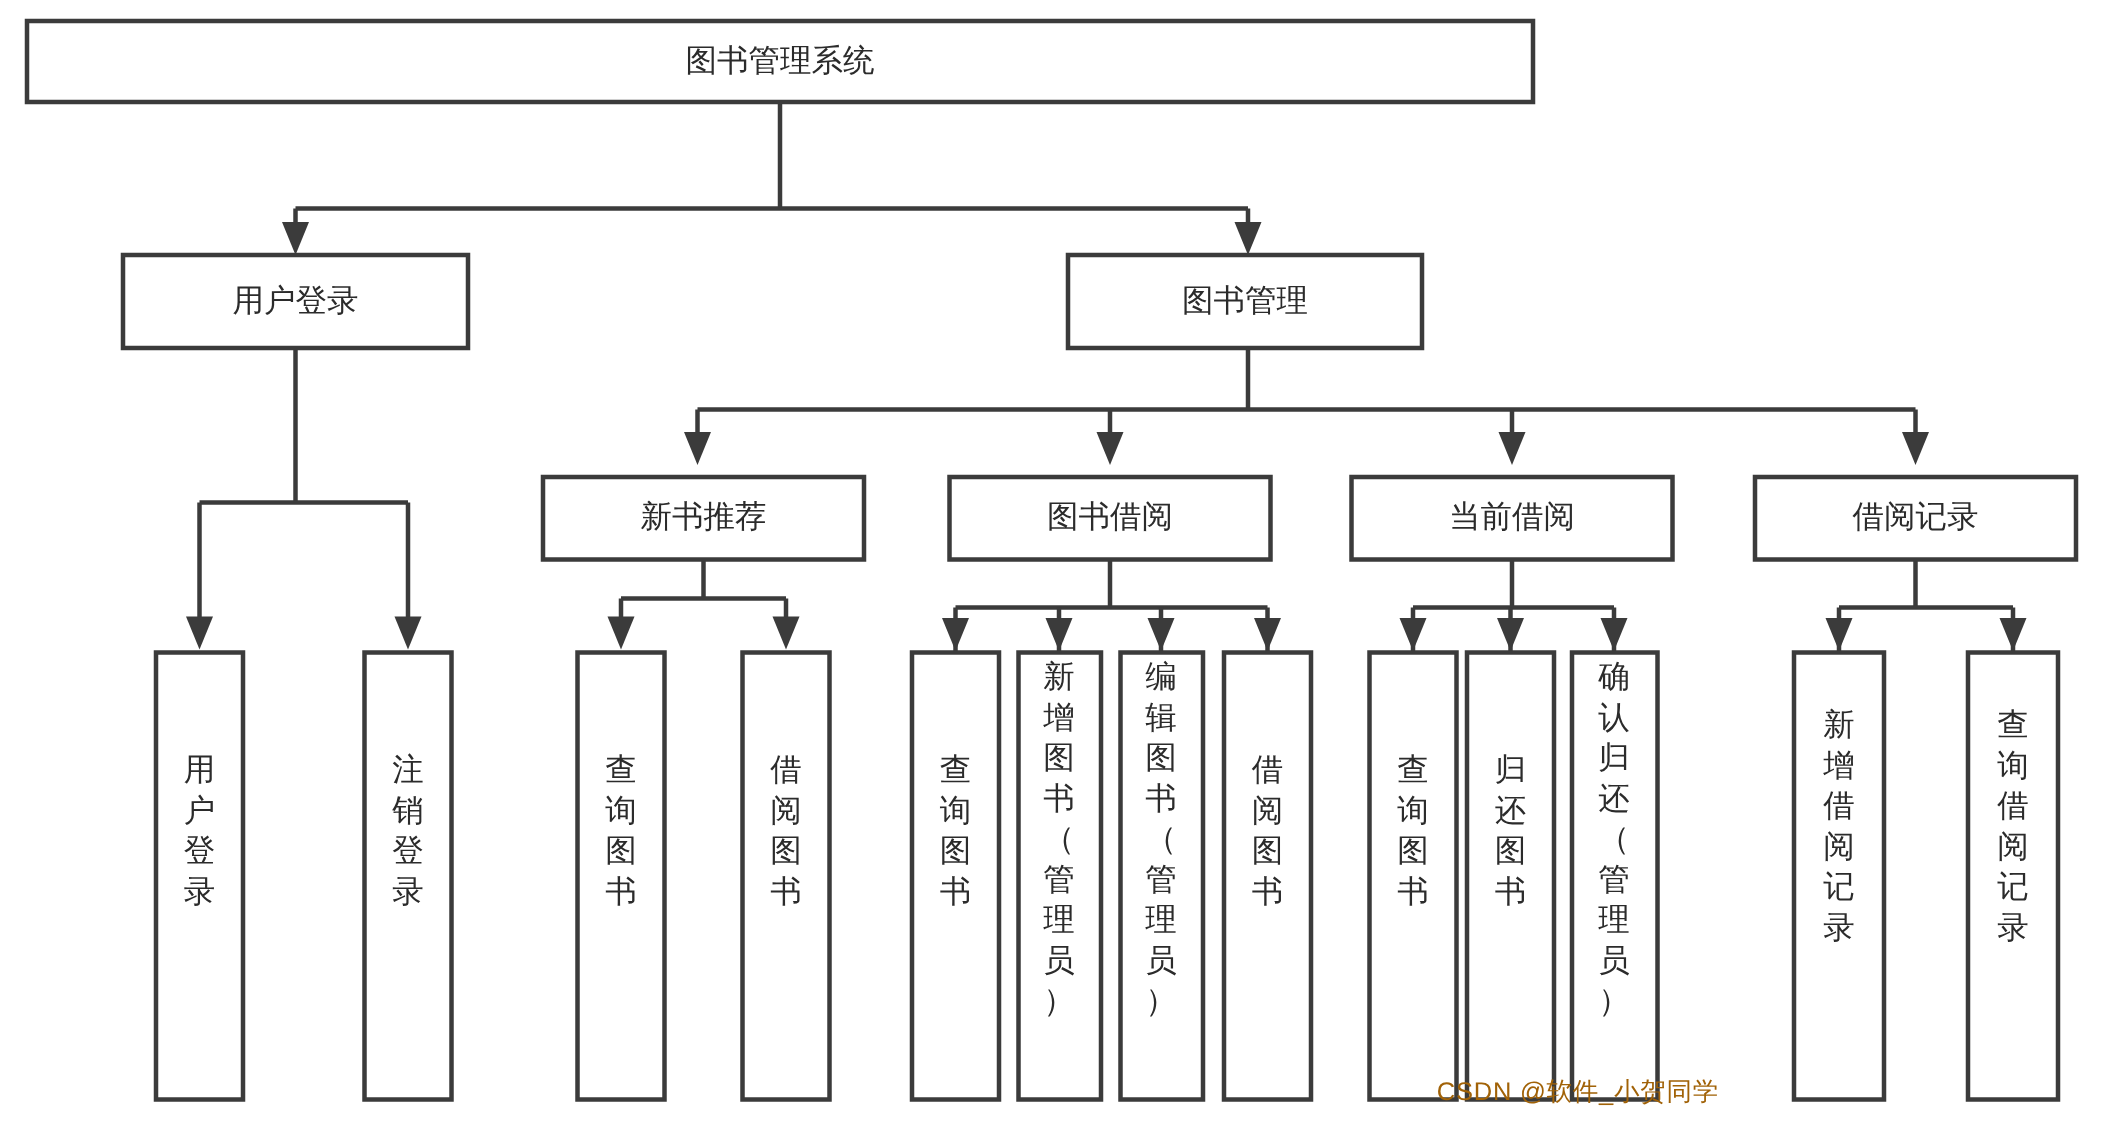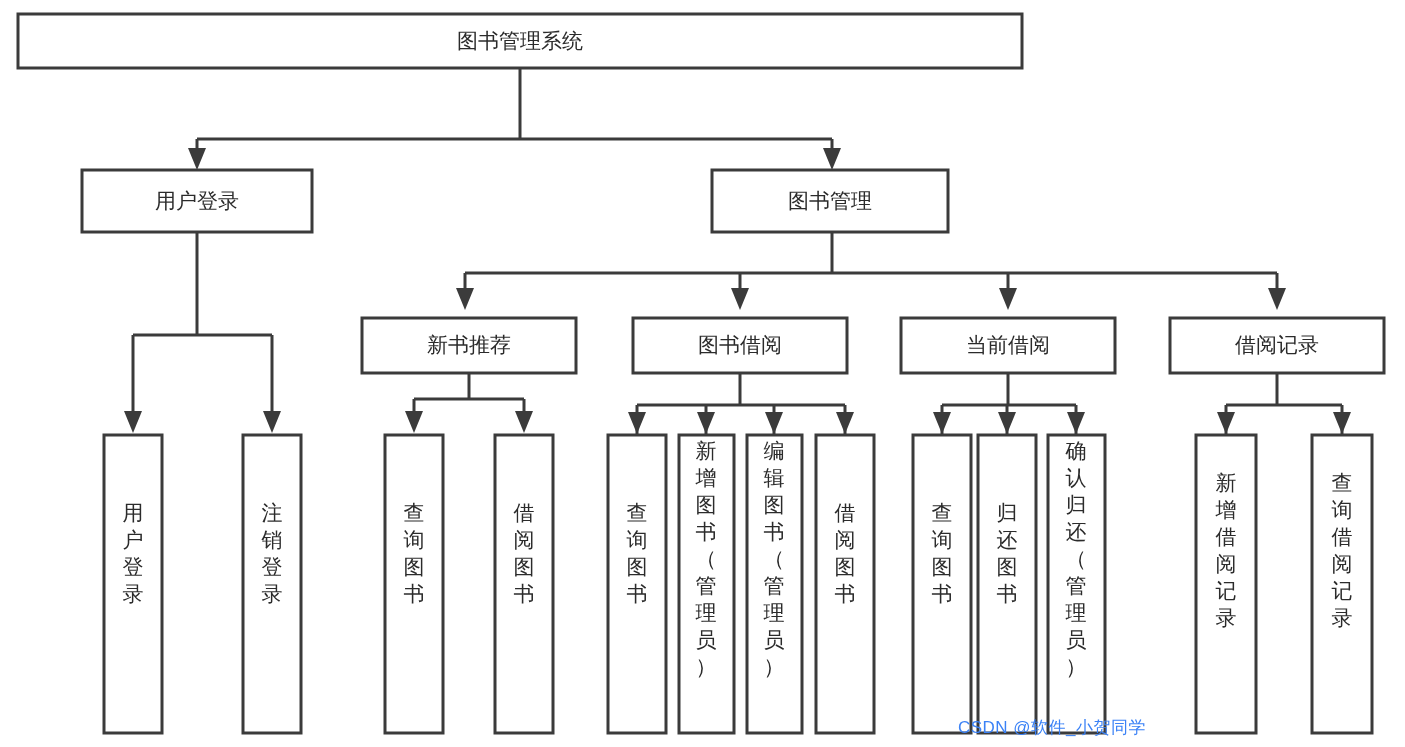--- a/index.html
+++ b/index.html
@@ -53,21 +53,21 @@
     font-size: 21px;
     fill: #2b2b2b;
     text-anchor: middle;
   }
   .watermark {
     position: absolute;
     right: 14px;
     bottom: 8px;
     font-family: "Liberation Sans", "DejaVu Sans", sans-serif;
     font-size: 17px;
-    color: #3b82f6;
+    color: #a16207;
     letter-spacing: 0.5px;
     white-space: nowrap;
     user-select: none;
   }
 </style>
 </head>
 <body>
 
 <div id="diagram-root">
 

